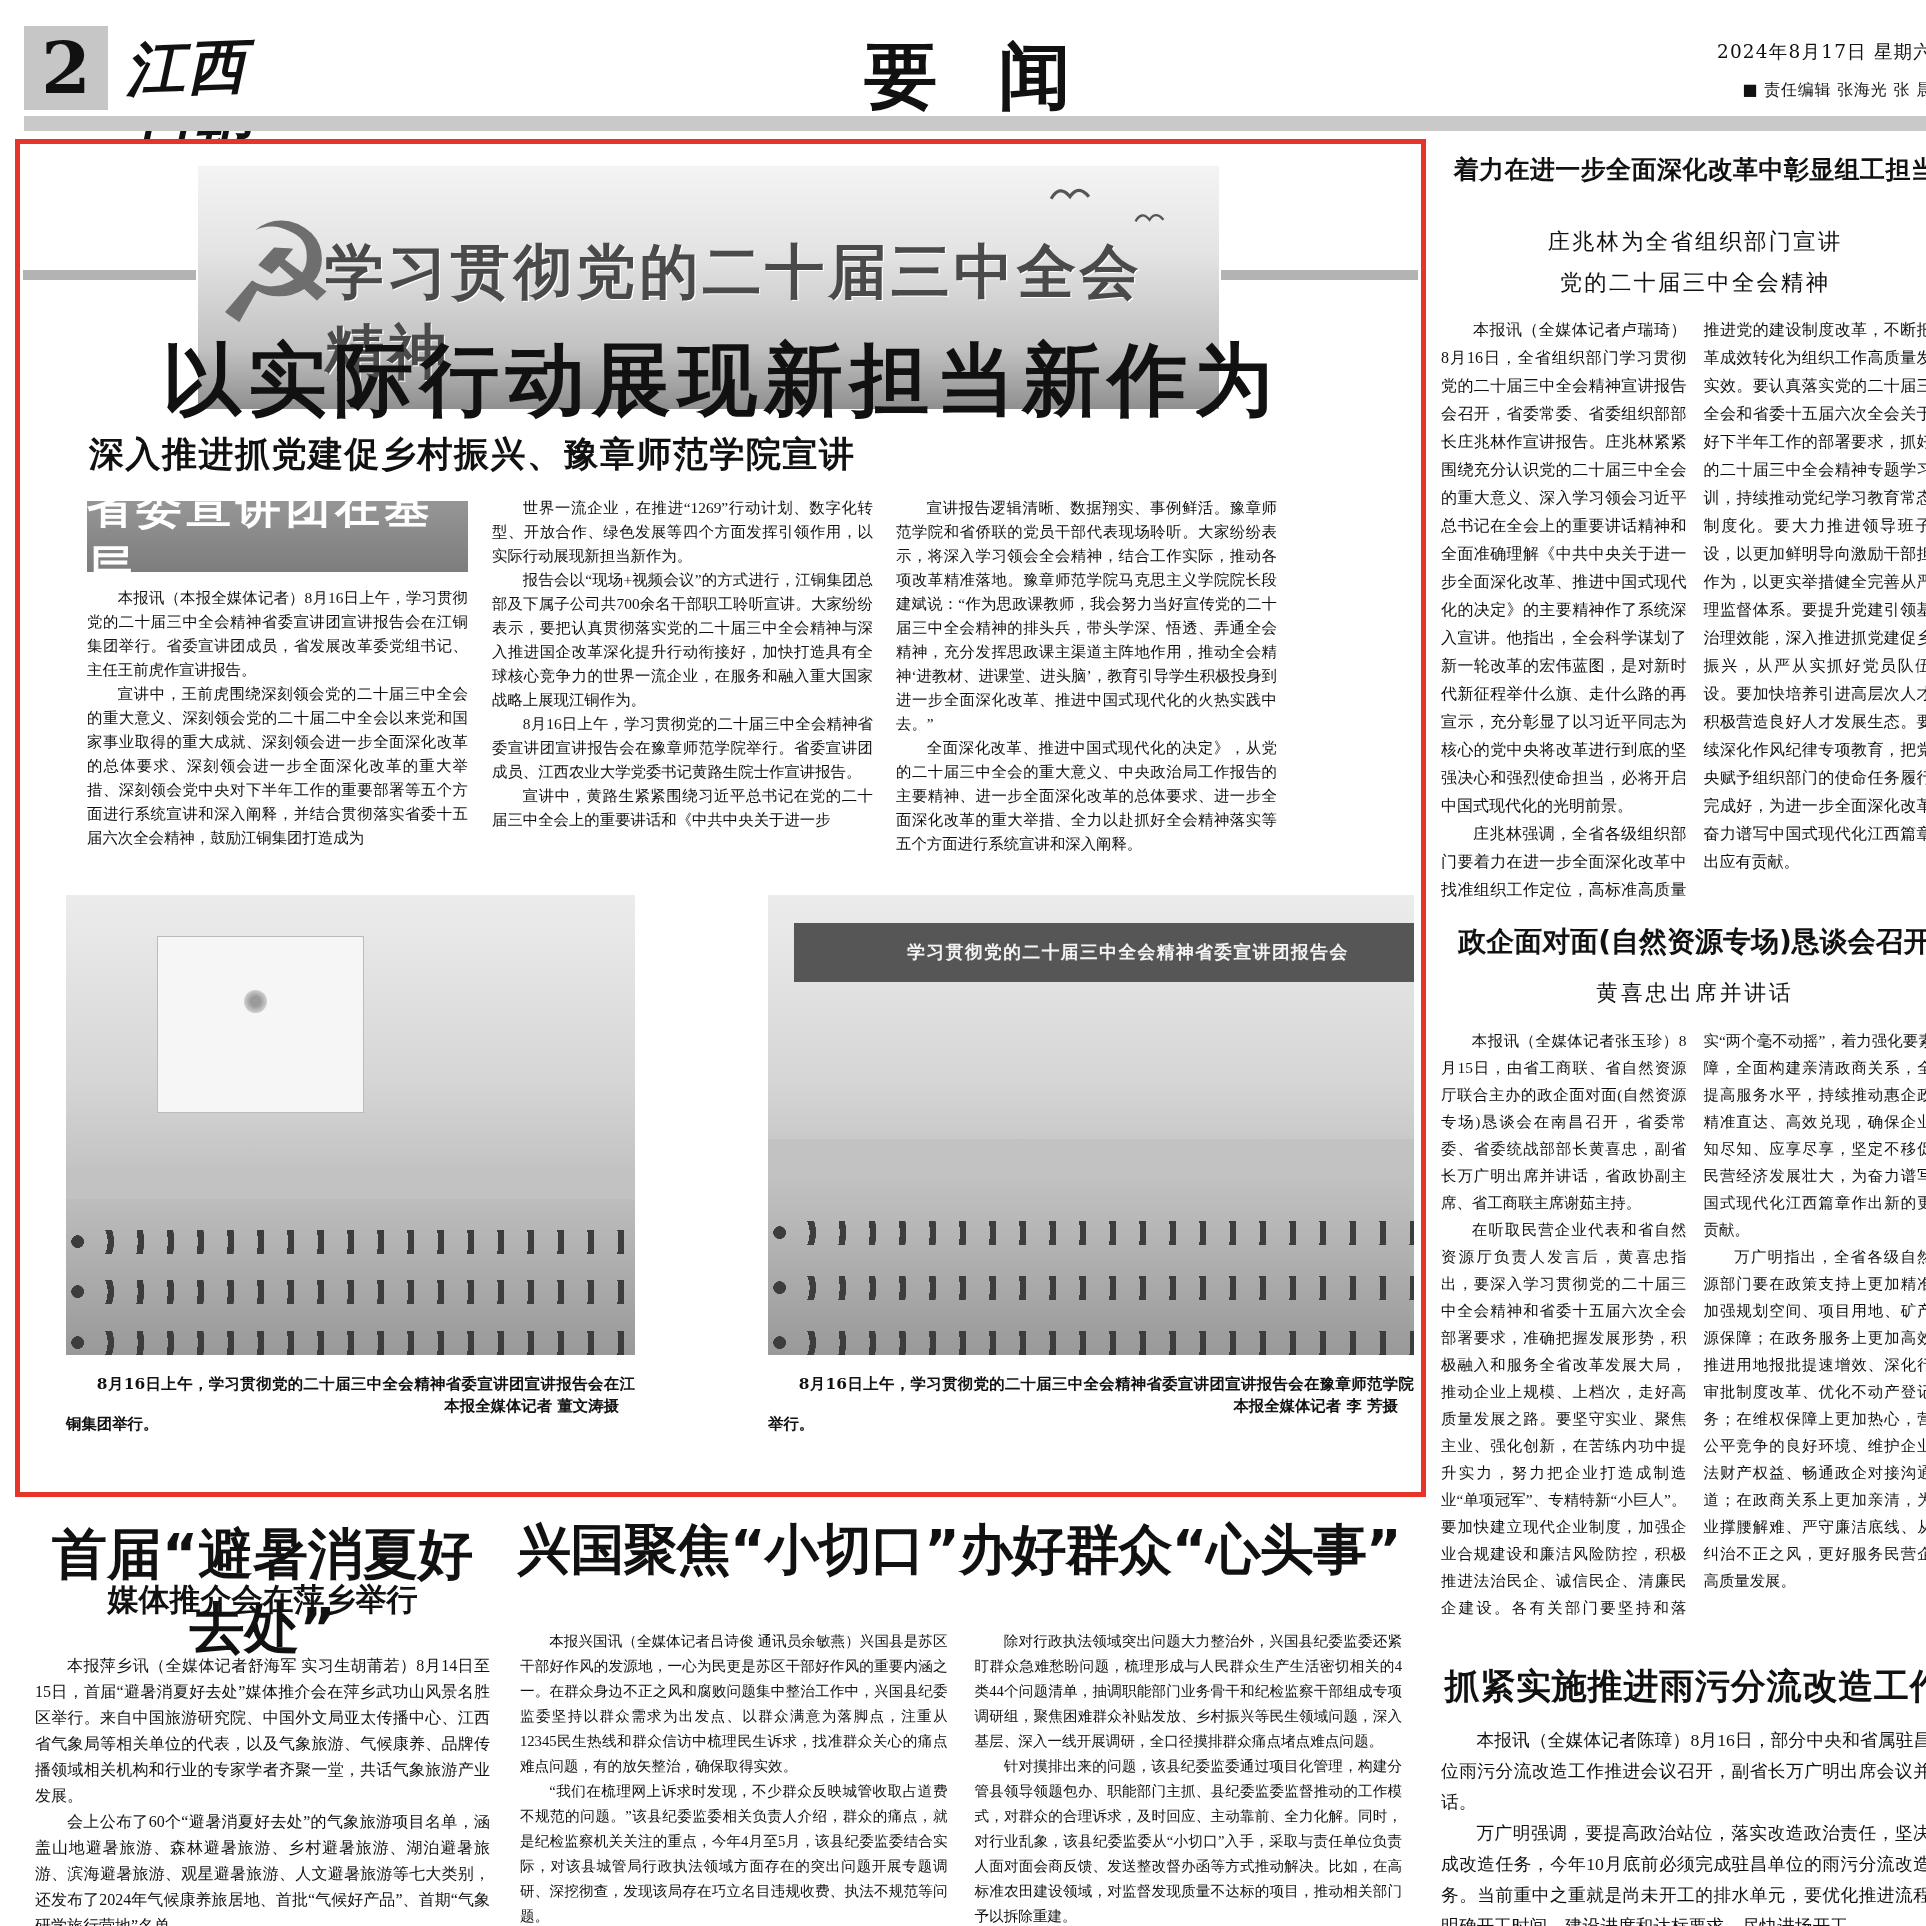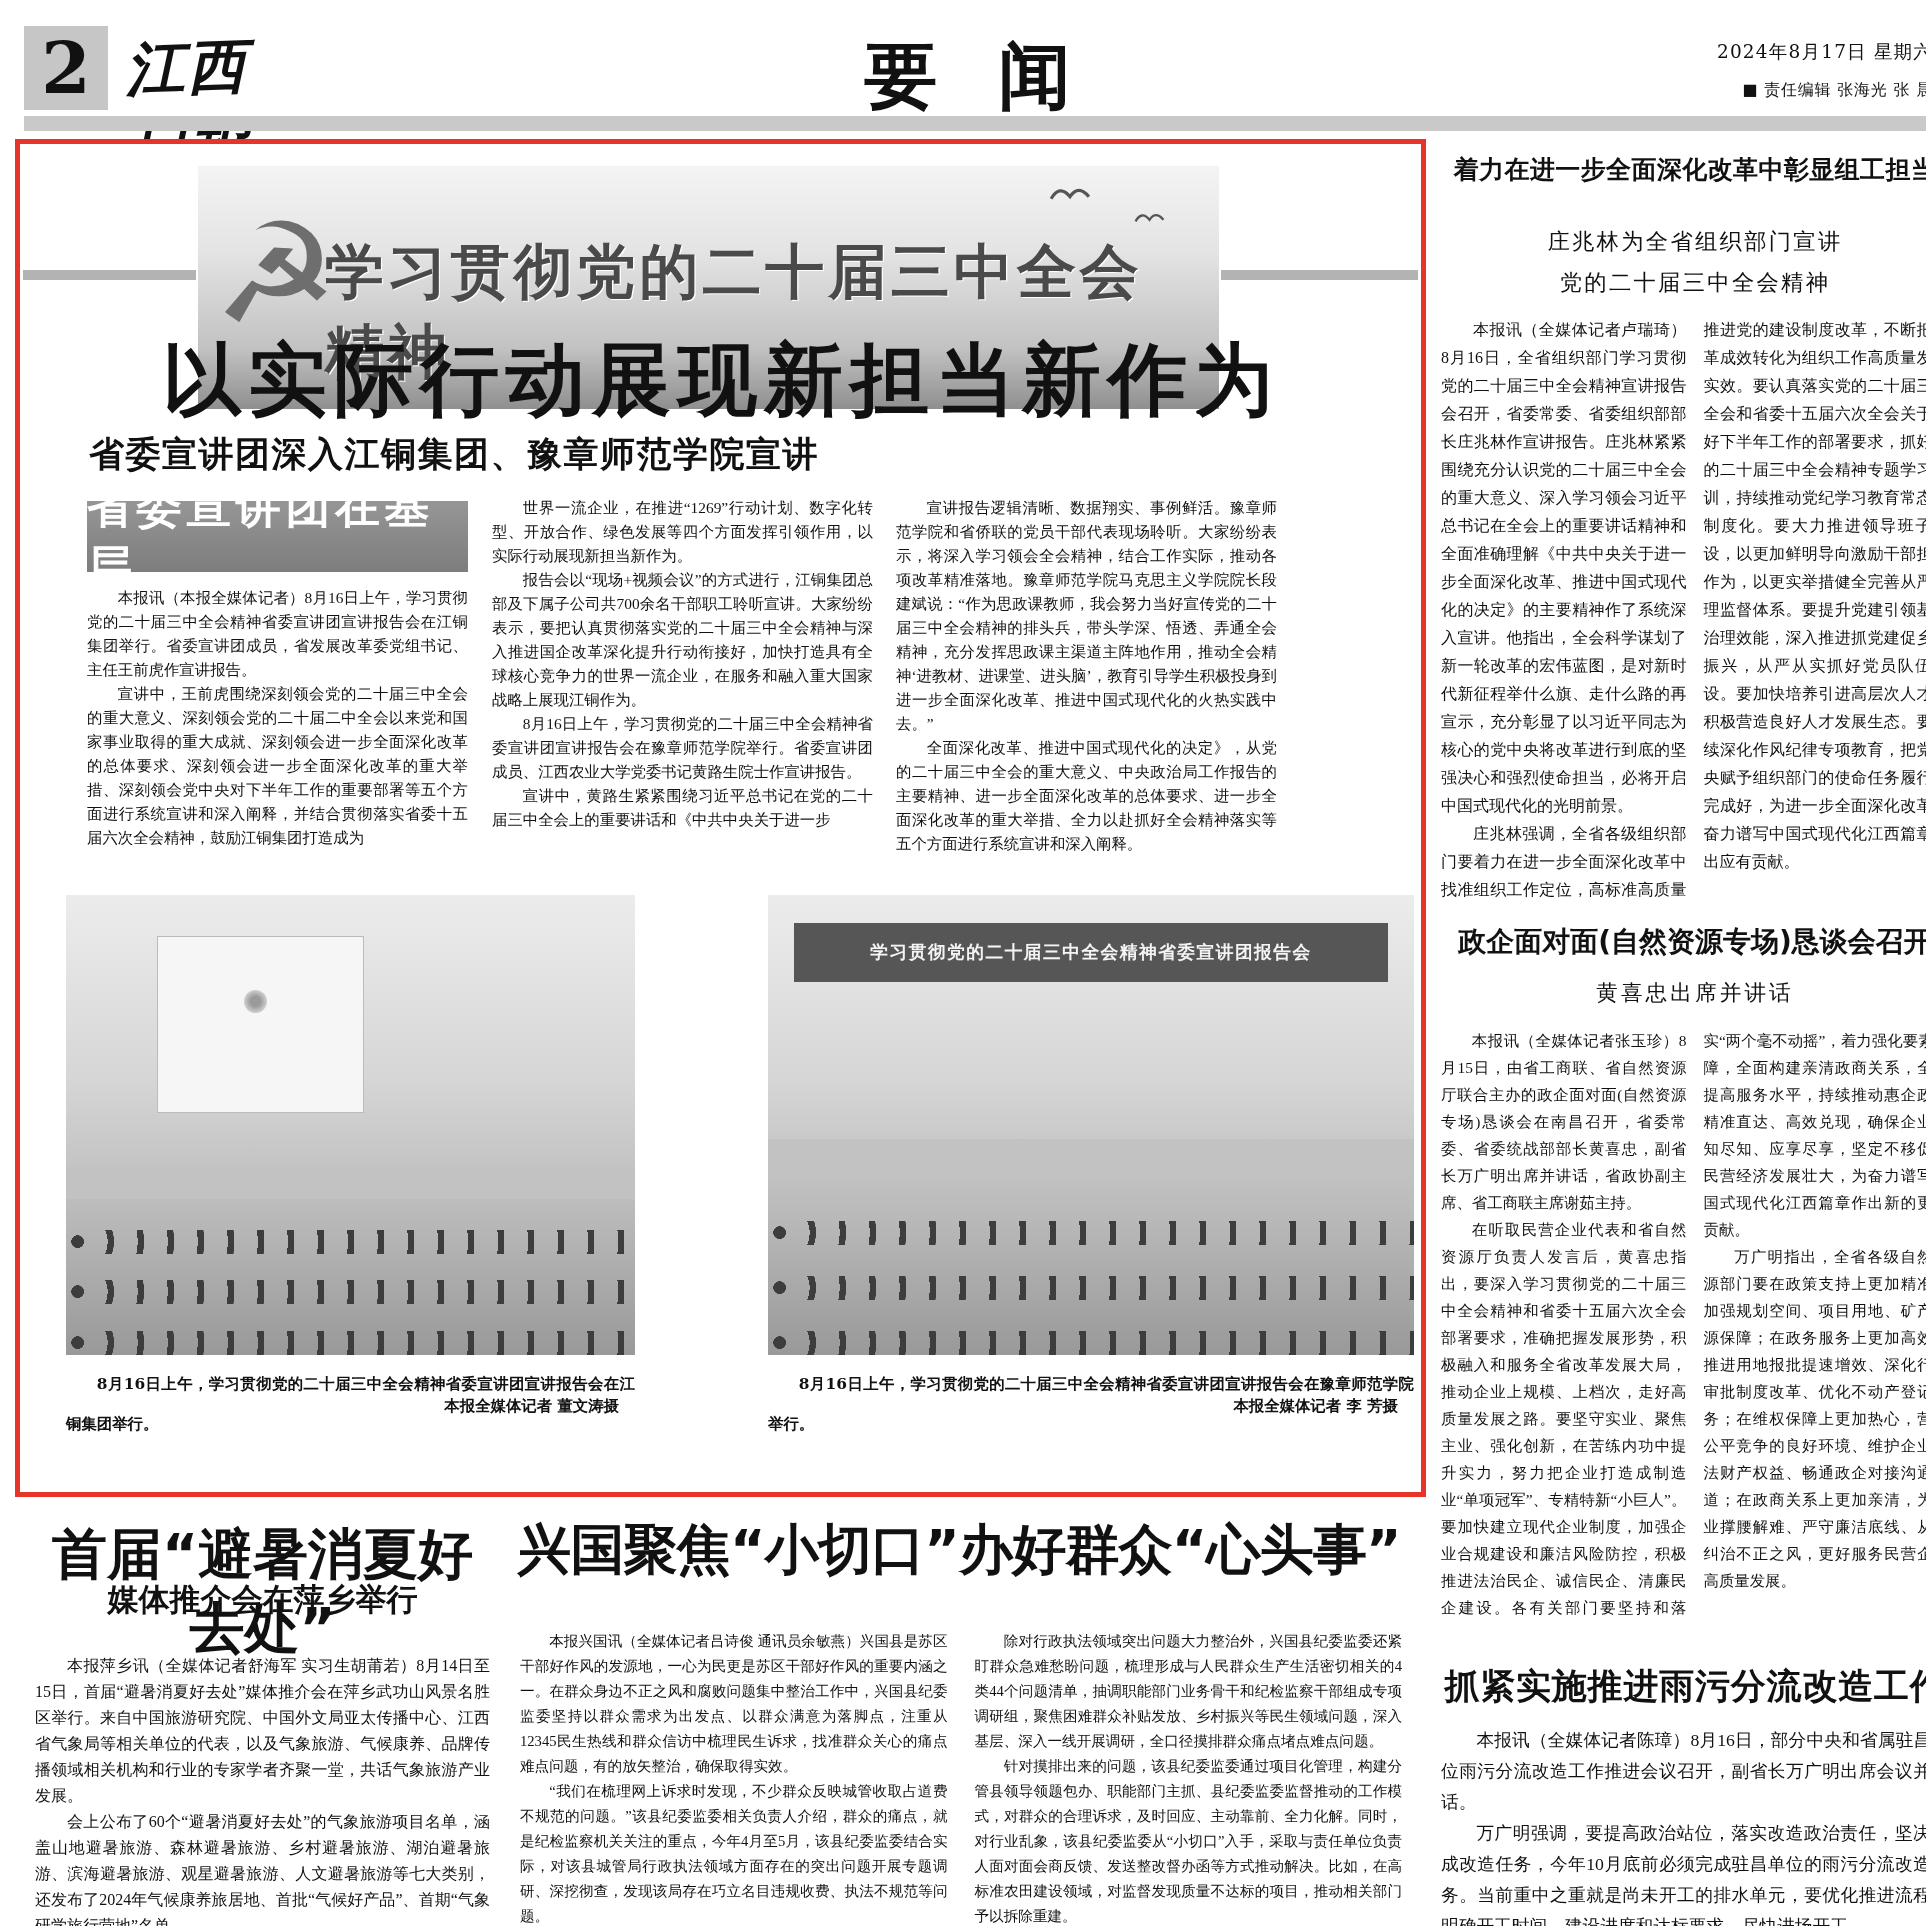--- a/index.html
+++ b/index.html
@@ -43,21 +43,21 @@
   .photo{overflow:hidden;background:linear-gradient(180deg,#ececec 0%,#d6d6d6 40%,#b9b9b9 70%,#999 100%);}
   .photo1{left:66px;top:895px;width:569px;height:460px;}
   .photo2{left:768px;top:895px;width:646px;height:460px;}
   .screen{position:absolute;left:16%;top:9%;width:36%;height:38%;background:#f6f6f6;border:1.2px solid #bbb;}
   .screen-logo{position:absolute;left:42%;top:30%;width:23px;height:23px;border-radius:50%;
                background:radial-gradient(circle,#9a9a9a 30%,#d0d0d0 70%);}
   .stage-strip{position:absolute;left:0;bottom:34%;width:100%;height:7%;background:#c2c2c2;}
   .aud-row{position:absolute;width:100%;height:24px;
            background:repeating-radial-gradient(circle at 11.6px 11.6px,#3d3d3d 0 6.2px,transparent 6.5px 30px);}
   .pbanner{position:absolute;left:4%;top:6%;width:92%;height:13%;background:#565656;
-           display:flex;align-items:center;justify-content:center;}
+           display:flex;align-items:center;justify-content:center;padding-left:37px;}
   .pbanner-text{color:#f4f4f4;font-size:17.7px;font-weight:bold;letter-spacing:1.5px;white-space:nowrap;}
   .caption{font-size:15.4px;font-weight:bold;line-height:40px;text-align:justify;text-indent:2em;position:absolute;}
   .cap1{left:66px;top:1364px;width:569px;height:62px;}
   .cap2{left:768px;top:1364px;width:646px;height:62px;}
   .credit{position:absolute;right:16px;bottom:0;font-weight:bold;}
   
   .sb{left:1441px;width:508px;}
   .sb-title{text-align:center;font-weight:bold;}
   .a-title{top:153px;font-size:25px;letter-spacing:0.4px;}
   .a-sub{top:227px;font-size:22.3px;text-align:center;letter-spacing:2.3px;}
@@ -99,21 +99,21 @@
         <path d="M2 16 Q10 2 20 14 Q28 2 38 14" stroke="#555" stroke-width="3" fill="none"></path>
       </svg>
     <svg class="bird" style="left:936px;top:42px" width="31" height="17.3" viewBox="0 0 40 20">
         <path d="M2 16 Q10 2 20 14 Q28 2 38 14" stroke="#555" stroke-width="3" fill="none"></path>
       </svg>
   </div>
   <div class="abs link-bar-l"></div>
   <div class="abs link-bar-r"></div>
 
   <div class="abs headline sans">以实际行动展现新担当新作为</div>
-  <div class="abs subhead sans">省委宣讲团深入江铜集团、豫章师范学院宣讲</div>
+  <div class="abs subhead sans">深入推进抓党建促乡村振兴、豫章师范学院宣讲</div>
 
   <div class="abs section-label-box">
     <span class="section-label sans">省委宣讲团在基层</span>
   </div>
 
   <div class="abs mcol mcol1">
       <p class="para">本报讯（本报全媒体记者）8月16日上午，学习贯彻党的二十届三中全会精神省委宣讲团宣讲报告会在江铜集团举行。省委宣讲团成员，省发展改革委党组书记、主任王前虎作宣讲报告。</p>
       <p class="para">宣讲中，王前虎围绕深刻领会党的二十届三中全会的重大意义、深刻领会党的二十届二中全会以来党和国家事业取得的重大成就、深刻领会进一步全面深化改革的总体要求、深刻领会进一步全面深化改革的重大举措、深刻领会党中央对下半年工作的重要部署等五个方面进行系统宣讲和深入阐释，并结合贯彻落实省委十五届六次全会精神，鼓励江铜集团打造成为</p>
     </div>
   <div class="abs mcol mcol2">

